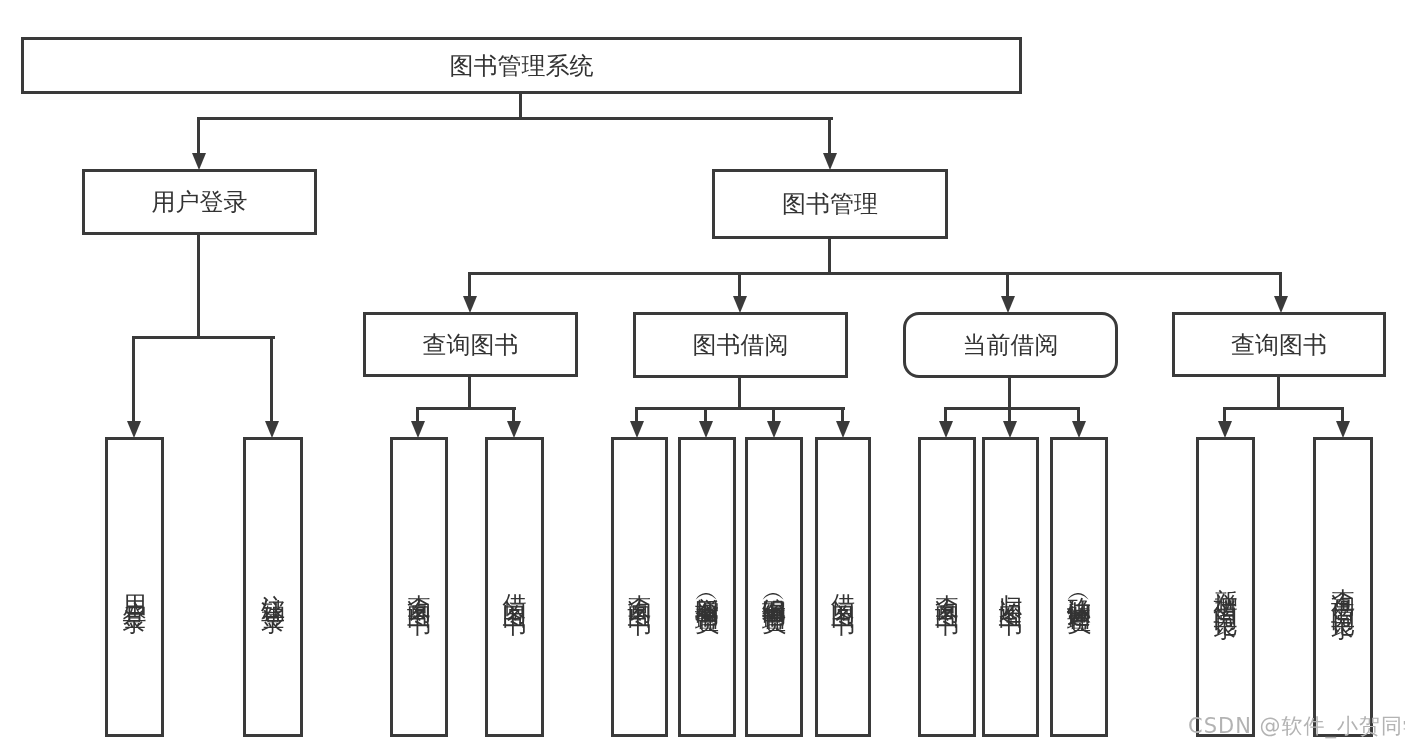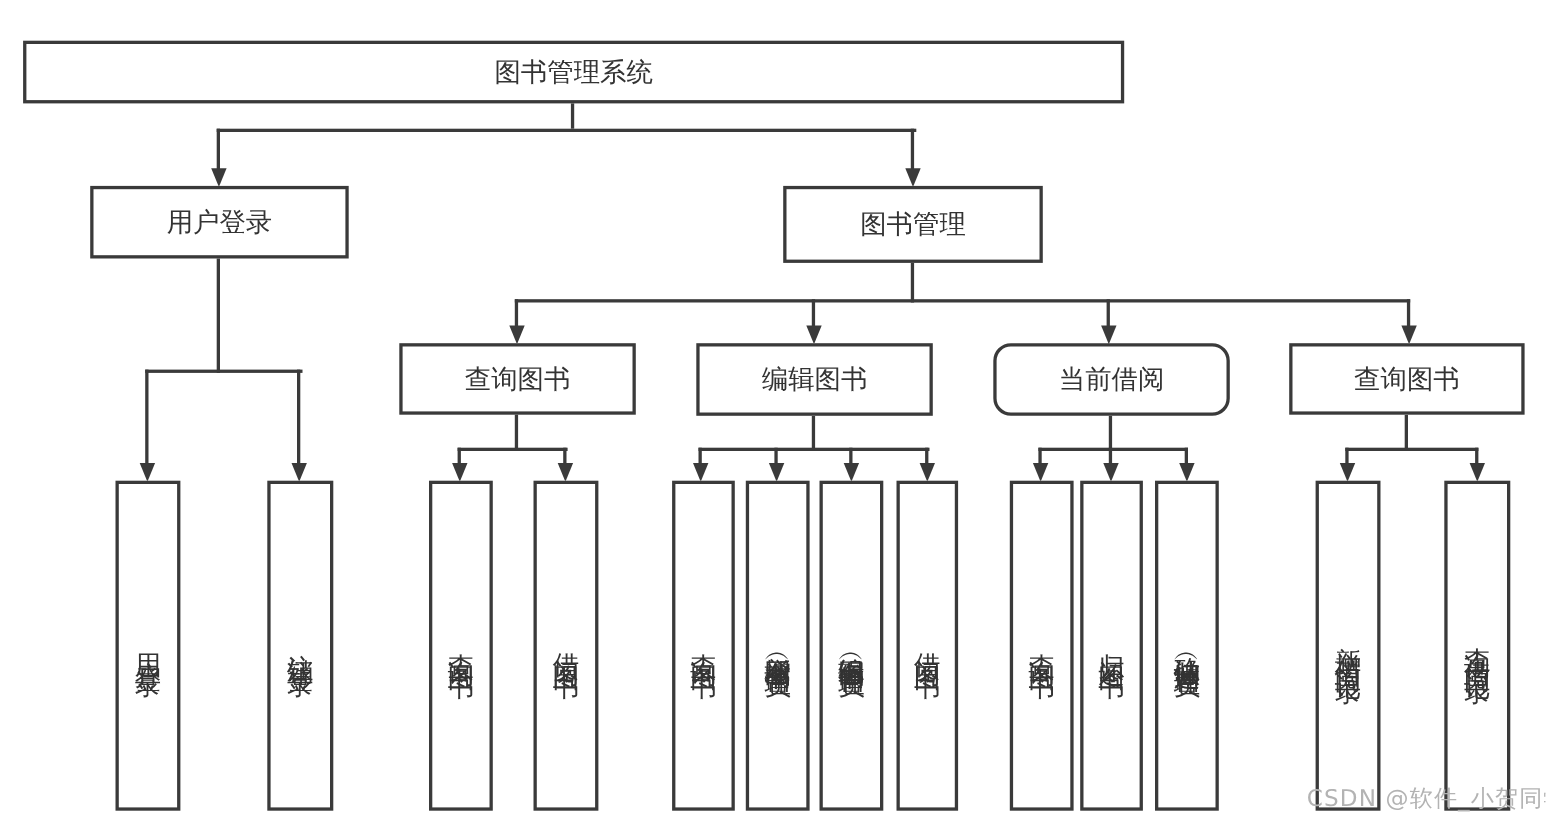--- a/index.html
+++ b/index.html
@@ -52,21 +52,21 @@
 
 <div class="hbox" style="left:712px;top:169px;width:236px;height:70px;">
   <span>图书管理</span>
 </div>
 
 <div class="hbox" style="left:363px;top:312px;width:215px;height:65px;">
   <span>查询图书</span>
 </div>
 
 <div class="hbox" style="left:633px;top:312px;width:215px;height:66px;">
-  <span>编辑图书</span>
+  <span>图书借阅</span>
 </div>
 
 <div class="hbox" style="left:903px;top:312px;width:215px;height:66px;border-radius:16px;">
   <span>当前借阅</span>
 </div>
 
 <div class="hbox" style="left:1172px;top:312px;width:214px;height:65px;">
   <span>查询图书</span>
 </div>
 

